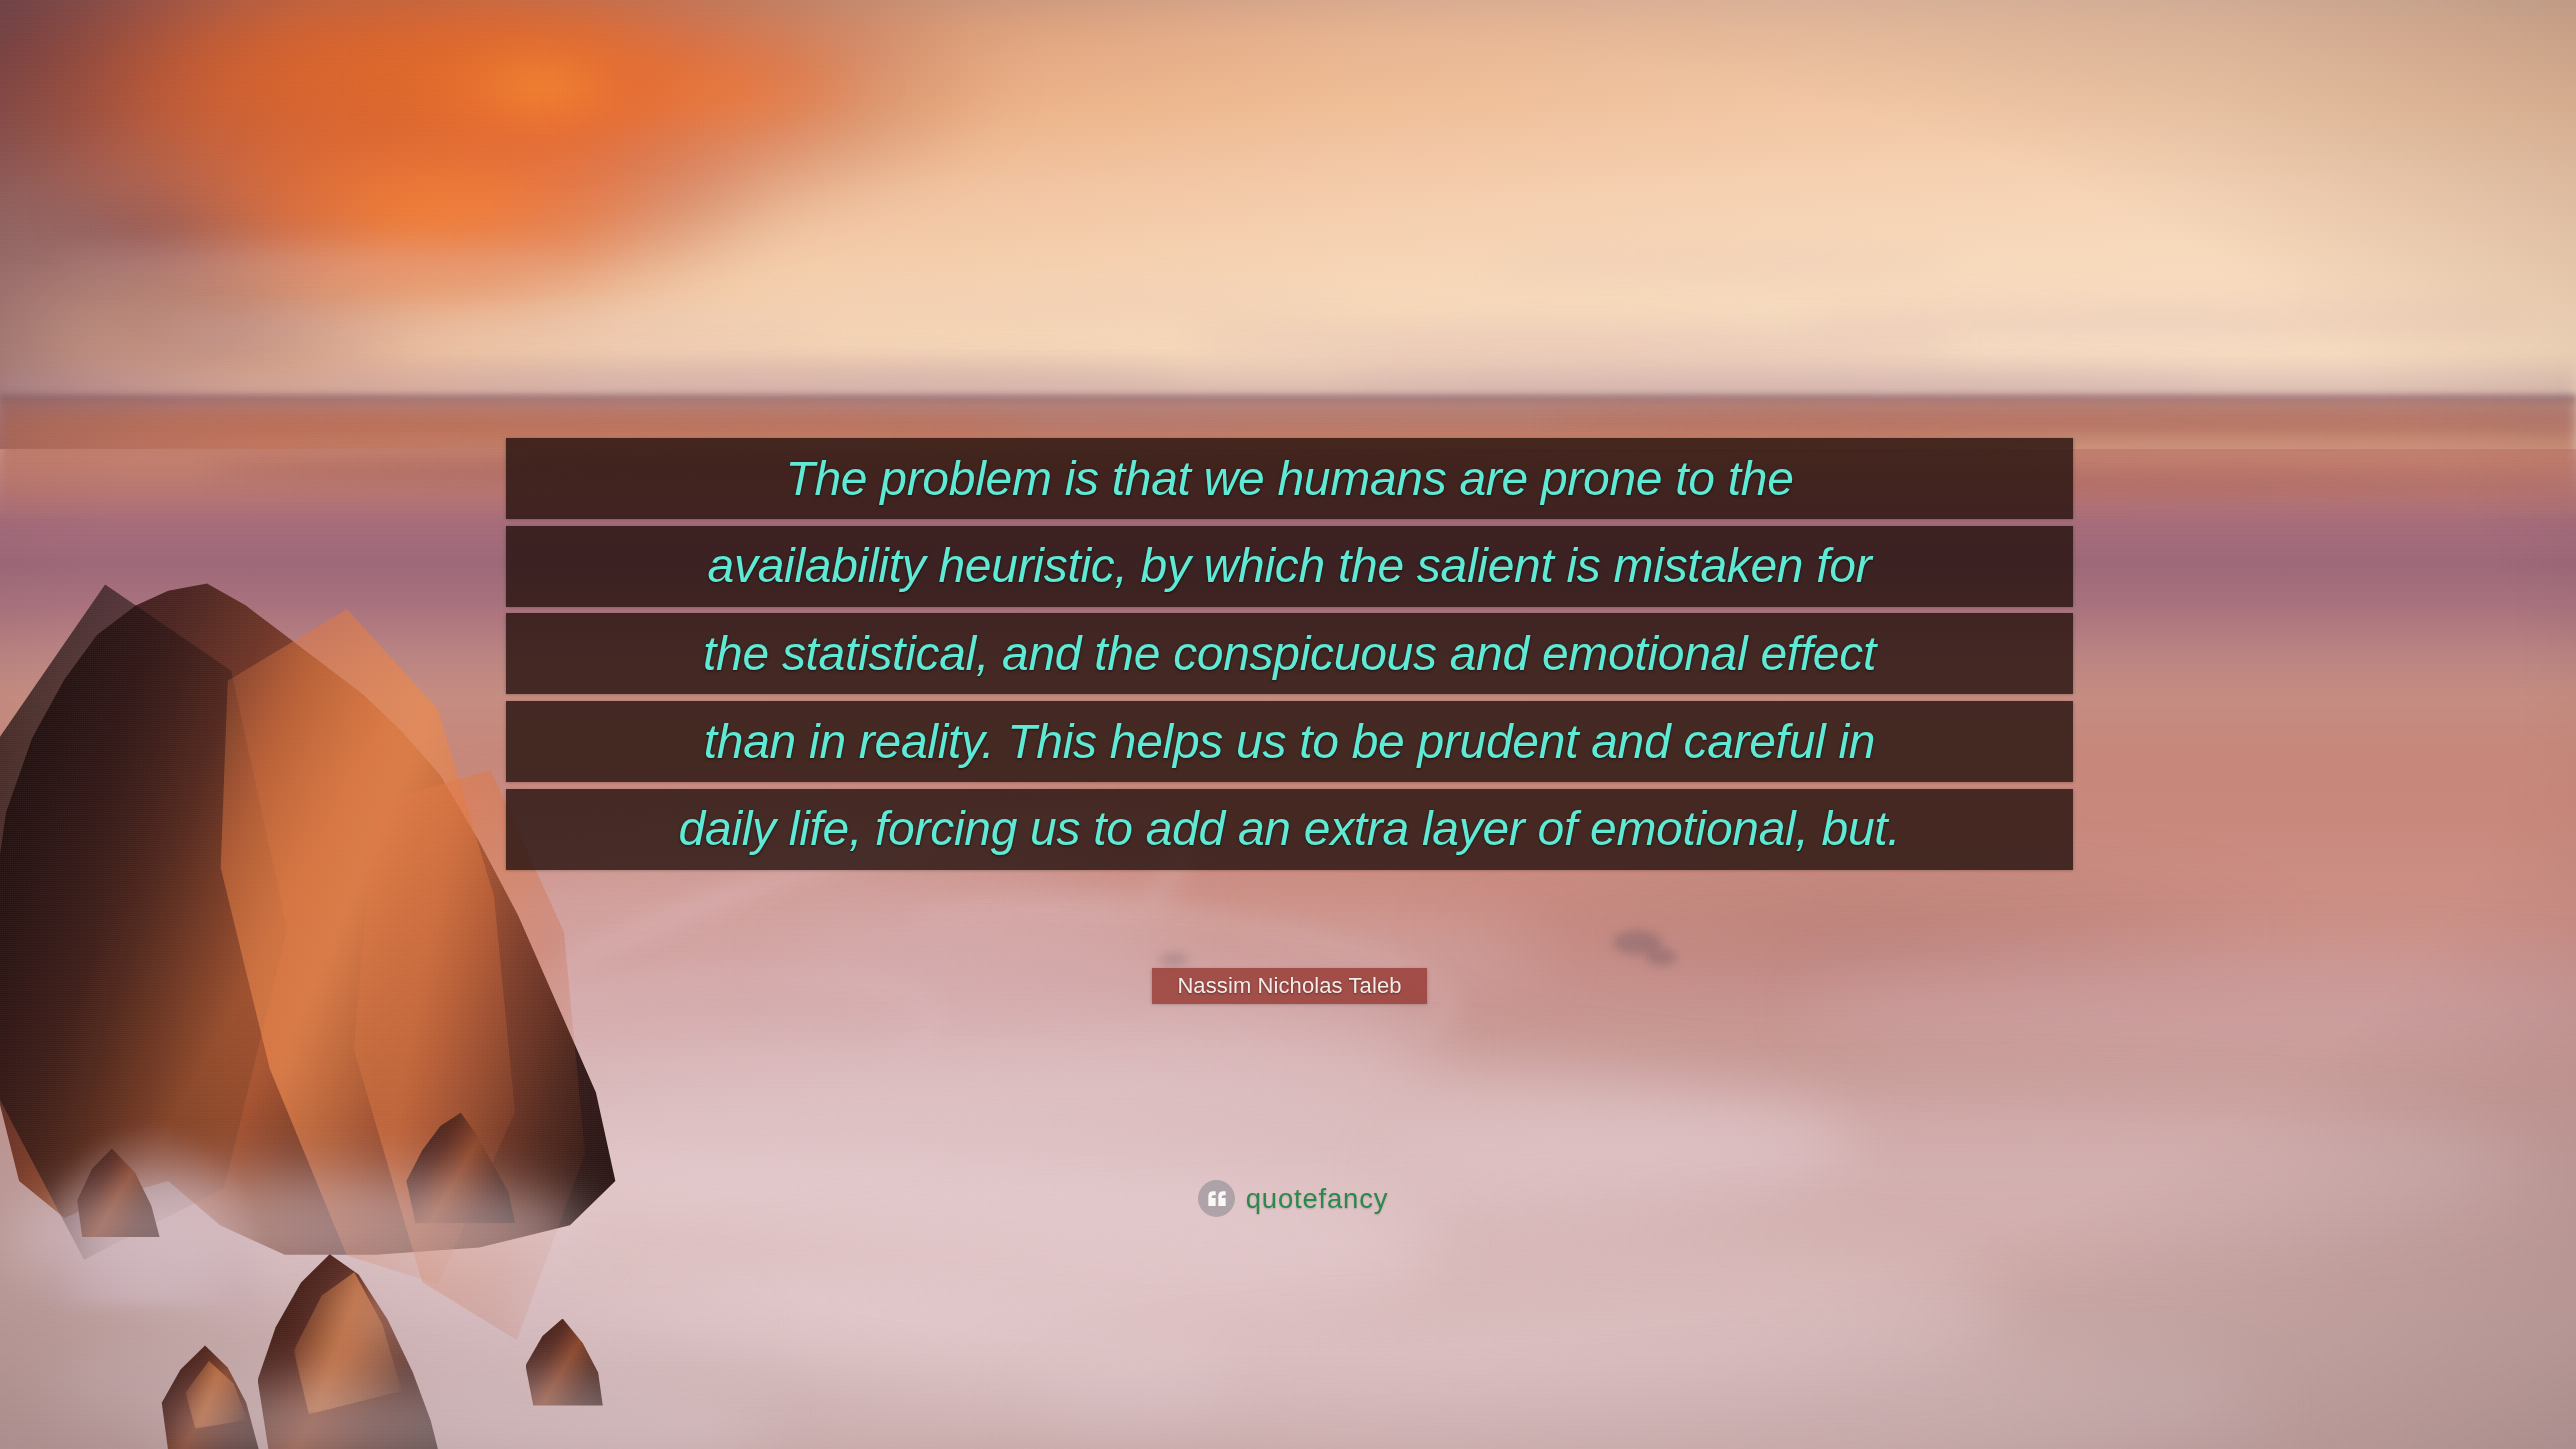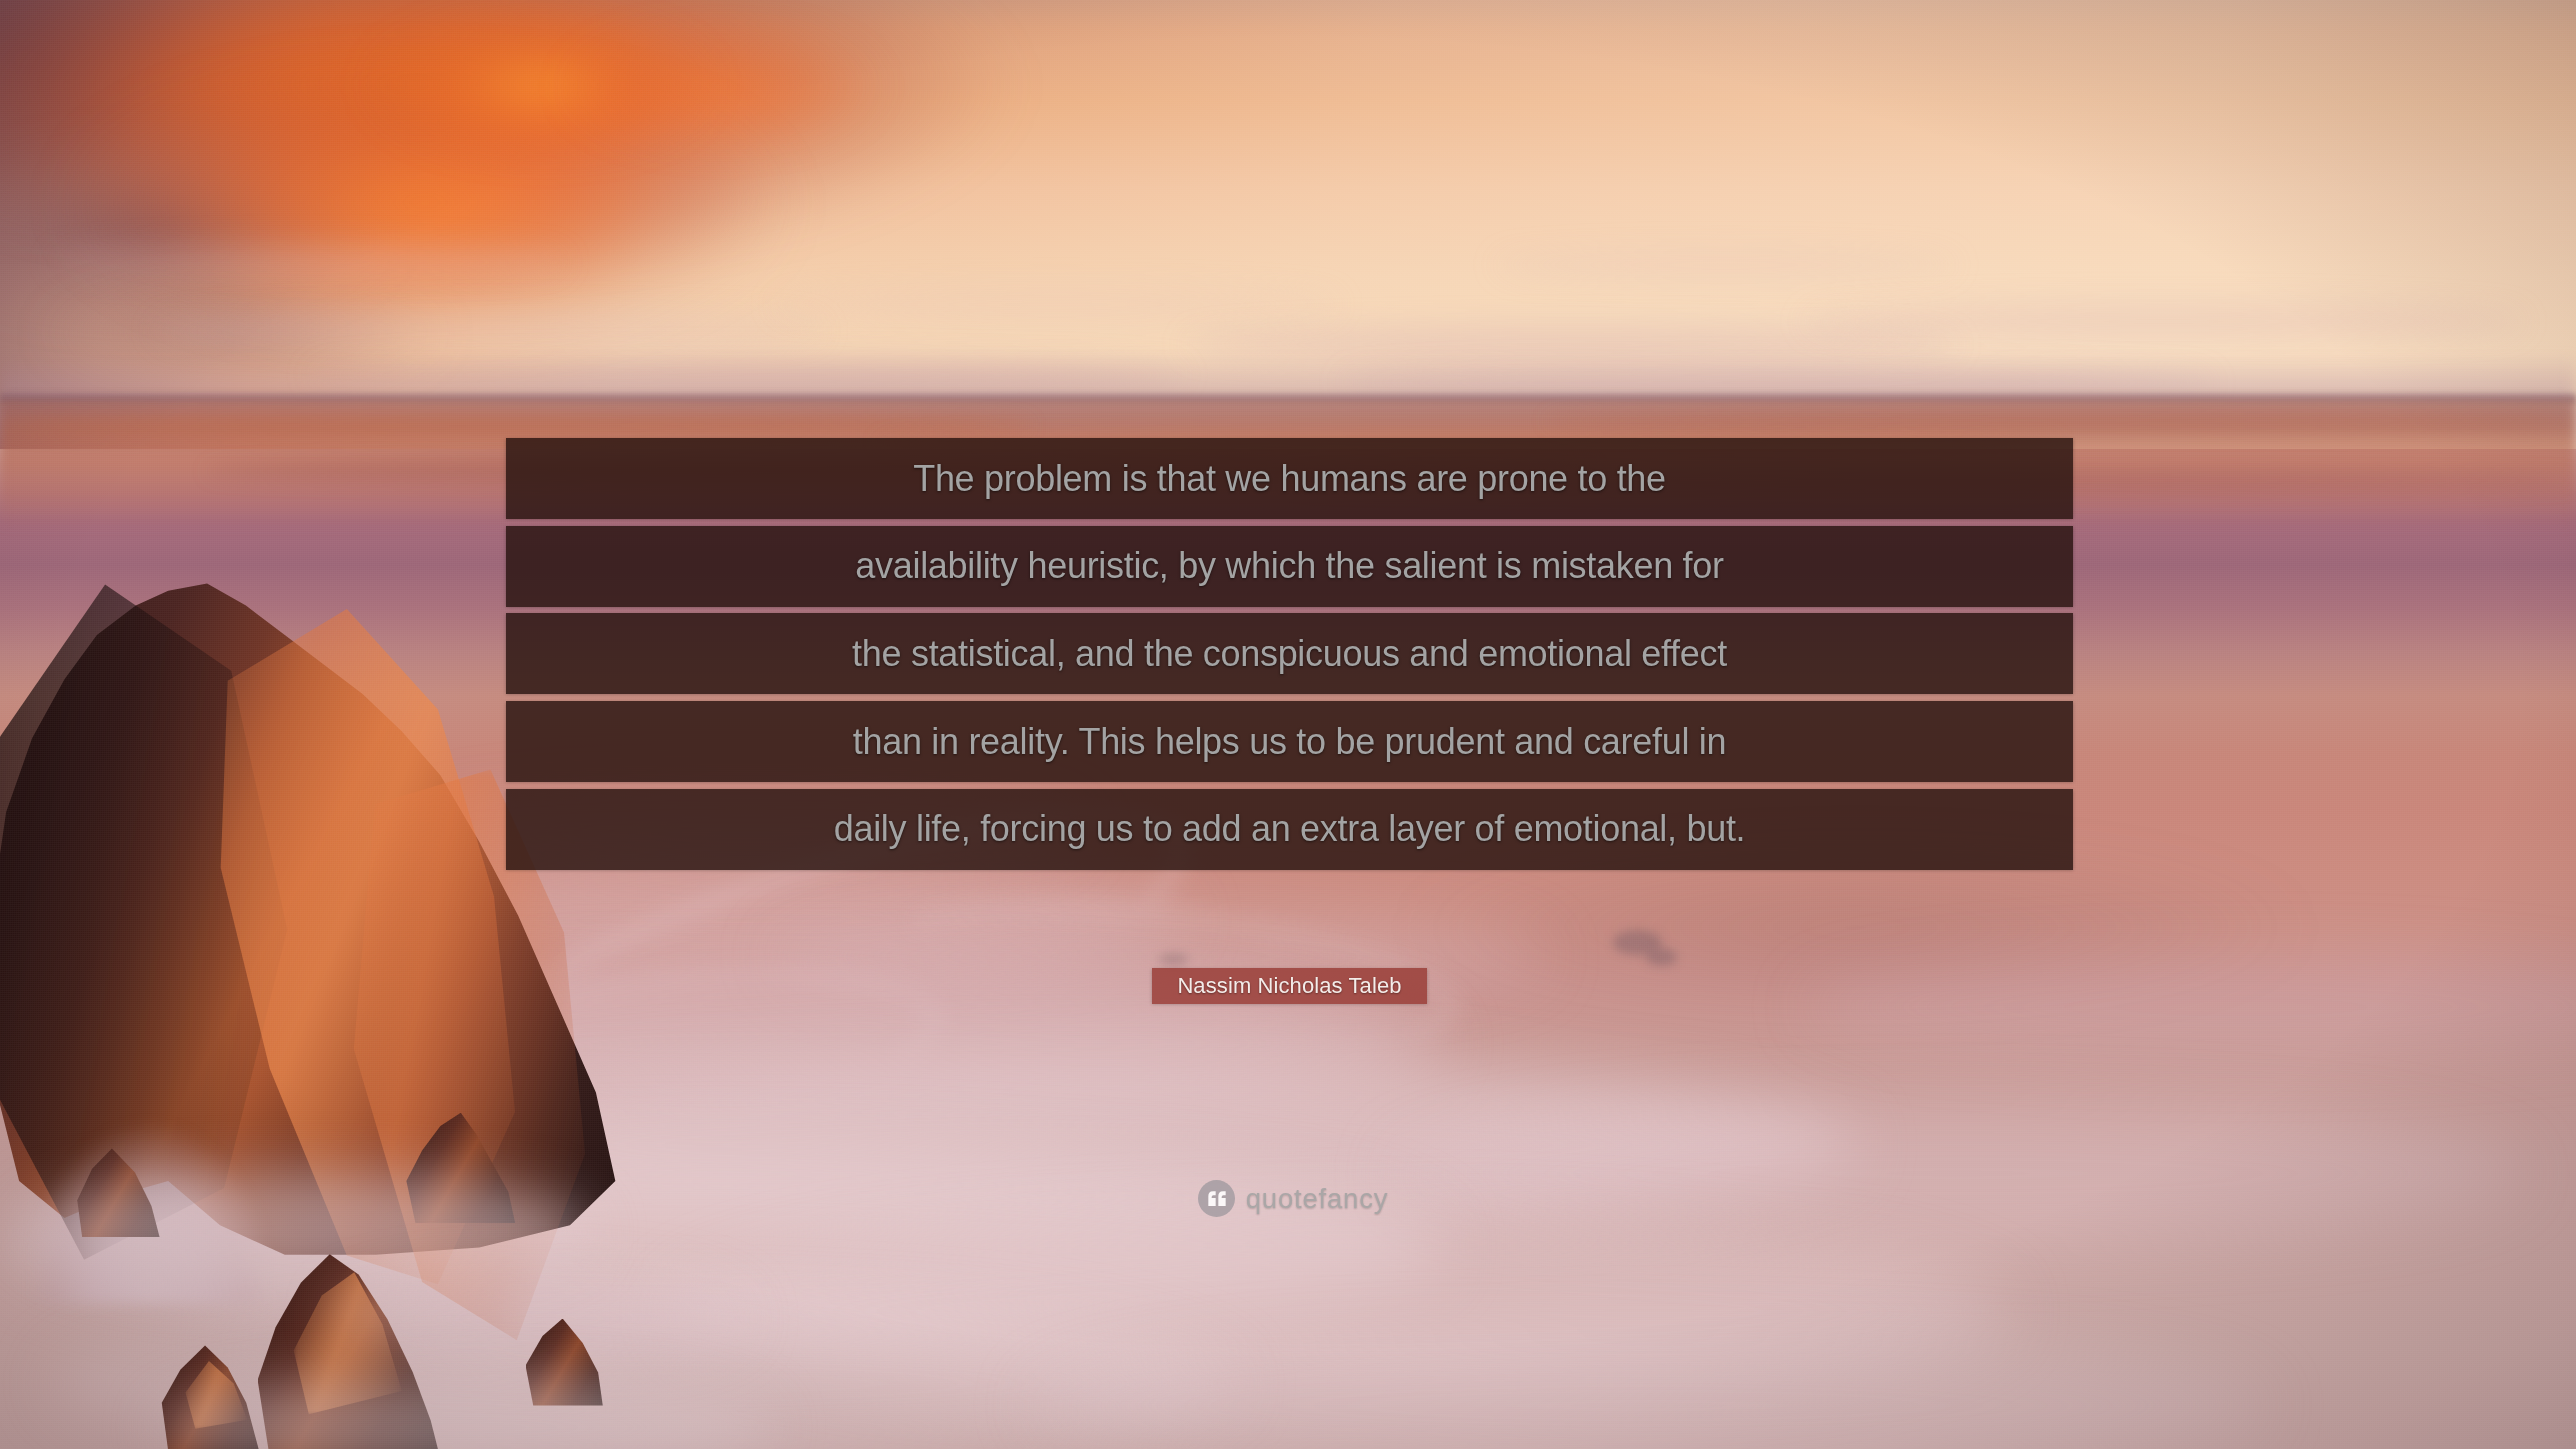--- a/index.html
+++ b/index.html
@@ -407,26 +407,27 @@
     margin-bottom: 6.7px;
     background: rgba(36,16,12,0.80);
     display: flex;
     align-items: center;
     justify-content: center;
     padding: 0 17.4px;
     box-shadow: 0 1.3px 3.4px rgba(0,0,0,0.30);
   }
   .quote-line:last-child { margin-bottom: 0; }
   .quote-line span {
-    color: #a3a3a3;
-    font-size: 36px;
+    color: #5eead4;
+    font-size: 48px;
     line-height: 1.0;
     letter-spacing: -0.3px;
     white-space: nowrap;
     text-shadow: 0 1.3px 2.7px rgba(0,0,0,0.55);
+    font-style: italic;
   }
 
   
   .author-bar {
     position: absolute;
     left: 1152px;
     top: 968px;
     width: 275px;
     height: 36px;
     background: rgba(150,56,50,0.80);
@@ -457,21 +458,21 @@
     width: 37px;
     height: 37px;
     border-radius: 50%;
     background: rgba(158,152,158,0.88);
     display: flex;
     align-items: center;
     justify-content: center;
   }
   .wm-badge svg { display: block; }
   .wm-text {
-    color: #a3a3a3;
+    color: #15803d;
     font-size: 27.5px;
     letter-spacing: 0.8px;
     white-space: nowrap;
     text-shadow: 0 0.7px 2px rgba(0,0,0,0.22);
   }
 </style>
 </head>
 <body>
 
 <div id="stage">

